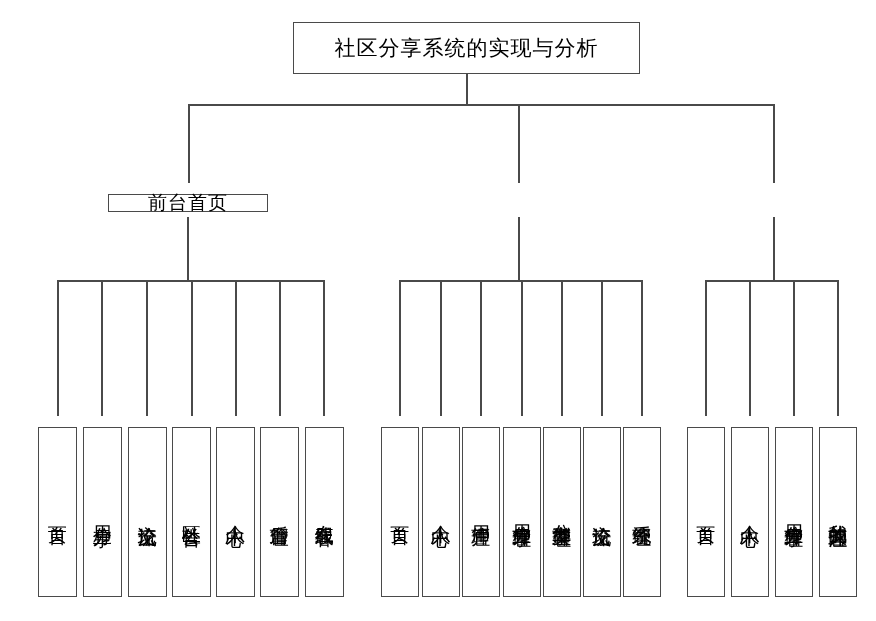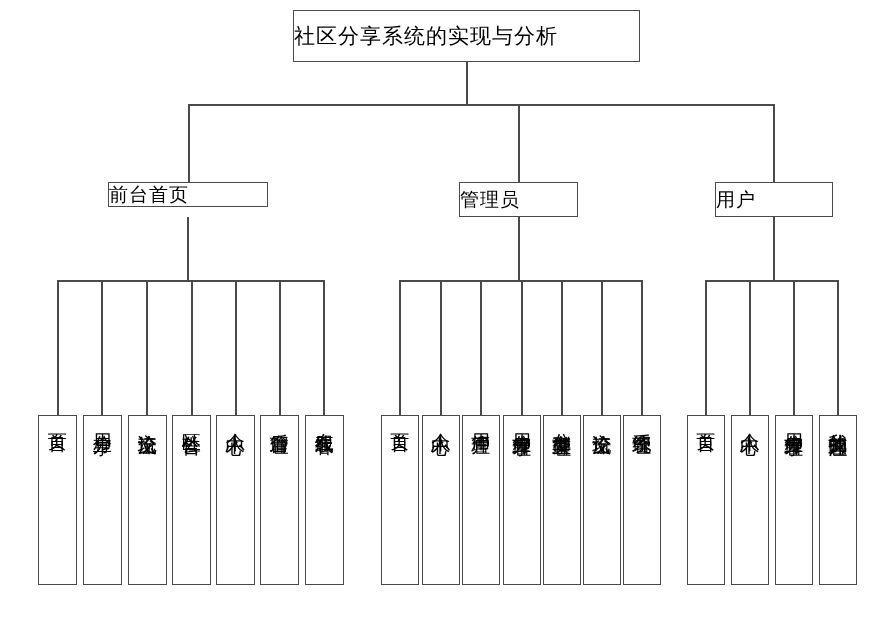--- a/index.html
+++ b/index.html
@@ -18,23 +18,24 @@
     background: #ffffff;
     overflow: hidden;
   }
   .node {
     position: absolute;
     box-sizing: border-box;
     border: 1px solid #4a4a4a;
     background: #ffffff;
     display: flex;
     align-items: center;
-    justify-content: flex-start;
+    justify-content: center;
     color: #000000;
     z-index: 3;
+    margin-top: 12px;
   }
   .node-root {
     font-size: 21px;
     letter-spacing: 1px;
   }
   .node-l2 {
     font-size: 19px;
     letter-spacing: 1px;
   }
   .node-leaf {
@@ -76,28 +77,22 @@
   </div>
 
   <div class="edge v" style="left:466px; top:62px; height:43px;"></div>
 
   <div class="edge h" style="left:188px; top:104px; width:587px;"></div>
 
   <div class="edge v" style="left:188px; top:104px; height:79px;"></div>
   <div class="edge v" style="left:518px; top:104px; height:79px;"></div>
   <div class="edge v" style="left:773px; top:104px; height:79px;"></div>
 
-  <div class="node node-l2" style="left:108px; top:182px; width:160px; height:25px;">
+  <div class="node node-l2" style="left:108px; top:182px; width:160px; height:18px;">
     <span>前台首页</span>
-  </div>
-  <div class="node node-l2" style="left:459px; top:182px; width:119px; height:35px;">
-    <span>管理员</span>
-  </div>
-  <div class="node node-l2" style="left:715px; top:182px; width:118px; height:35px;">
-    <span>用户</span>
   </div>
 
   <div class="edge v" style="left:187px; top:217px; height:64px;"></div>
   <div class="edge h" style="left:57px; top:280px; width:266px;"></div>
   <div class="edge v" style="left:57px; top:280px; height:136px;"></div>
   <div class="edge v" style="left:101px; top:280px; height:136px;"></div>
   <div class="edge v" style="left:146px; top:280px; height:136px;"></div>
   <div class="edge v" style="left:191px; top:280px; height:136px;"></div>
   <div class="edge v" style="left:235px; top:280px; height:136px;"></div>
   <div class="edge v" style="left:279px; top:280px; height:136px;"></div>

